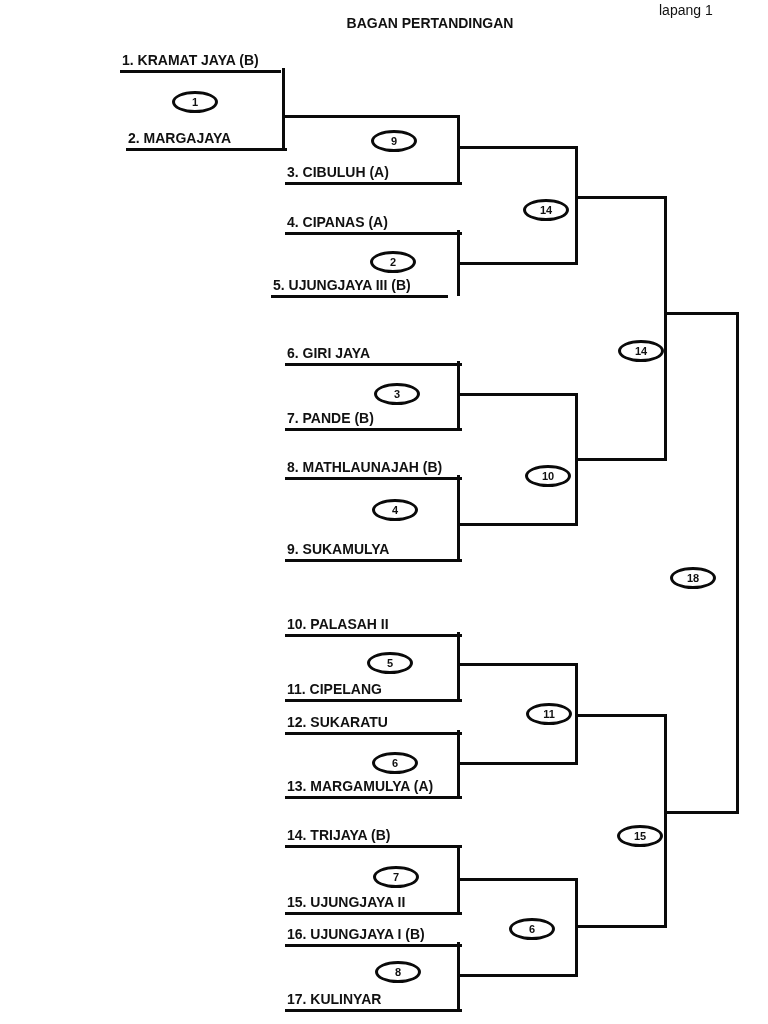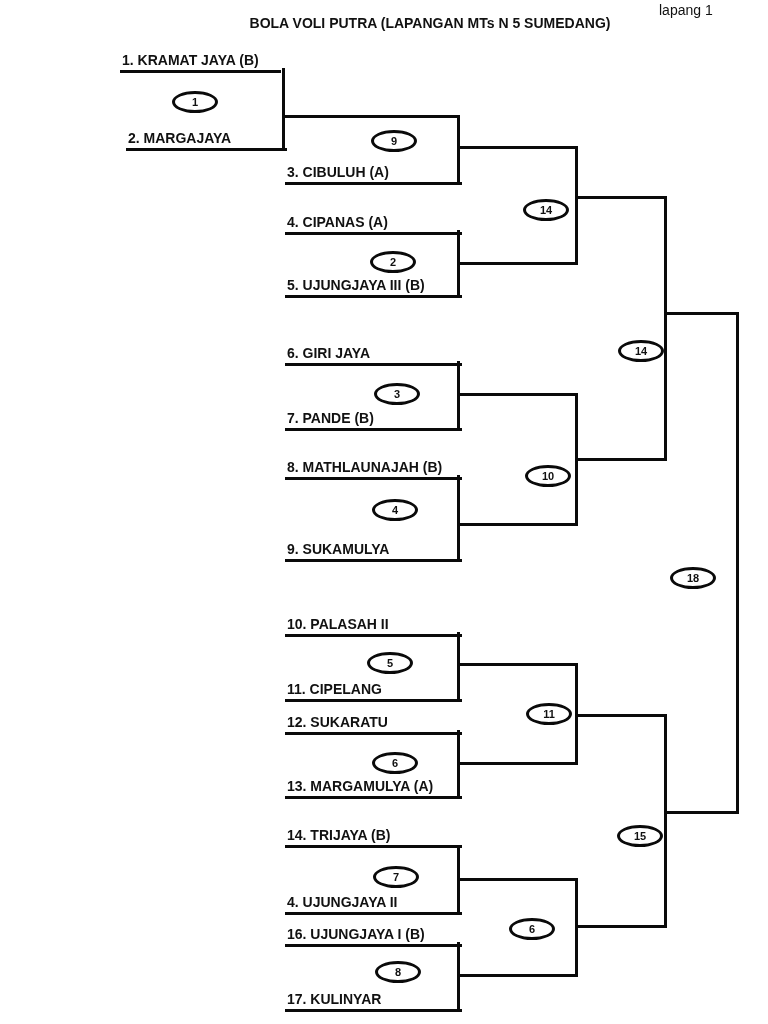--- a/index.html
+++ b/index.html
@@ -32,36 +32,36 @@
     background:var(--bg); z-index:5;
     display:flex; align-items:center; justify-content:center;
     font-size:11px; font-weight:bold;
   }
 </style>
 </head>
 <body>
 
 <div class="corner-label">lapang 1</div>
 <div class="title-block">
-  <div>BOLA VOLI PUTRA (LAPANGAN MTs N 5 SUMEDANG)</div>
+  <div>BAGAN PERTANDINGAN</div>
 </div>
 
 <div class="team" style="left:120px;top:47px;width:159px">
     <span>1. KRAMAT JAYA (B)</span>
   </div>
 <div class="team" style="left:126px;top:125px;width:159px">
     <span>2. MARGAJAYA</span>
   </div>
 <div class="team" style="left:285px;top:159px;width:175px">
     <span>3. CIBULUH (A)</span>
   </div>
 <div class="team" style="left:285px;top:209px;width:175px">
     <span>4. CIPANAS (A)</span>
   </div>
-<div class="team" style="left:285px;top:272px;width:175px">
+<div class="team" style="left:271px;top:272px;width:175px">
     <span>5. UJUNGJAYA III (B)</span>
   </div>
 <div class="team" style="left:285px;top:340px;width:175px">
     <span>6. GIRI JAYA</span>
   </div>
 <div class="team" style="left:285px;top:405px;width:175px">
     <span>7. PANDE (B)</span>
   </div>
 <div class="team" style="left:285px;top:454px;width:175px">
     <span>8. MATHLAUNAJAH (B)</span>
@@ -78,21 +78,21 @@
 <div class="team" style="left:285px;top:709px;width:175px">
     <span>12. SUKARATU</span>
   </div>
 <div class="team" style="left:285px;top:773px;width:175px">
     <span>13. MARGAMULYA (A)</span>
   </div>
 <div class="team" style="left:285px;top:822px;width:175px">
     <span>14. TRIJAYA (B)</span>
   </div>
 <div class="team" style="left:285px;top:889px;width:175px">
-    <span>4. UJUNGJAYA II</span>
+    <span>15. UJUNGJAYA II</span>
   </div>
 <div class="team" style="left:285px;top:921px;width:175px">
     <span>16. UJUNGJAYA I (B)</span>
   </div>
 <div class="team" style="left:285px;top:986px;width:175px">
     <span>17. KULINYAR</span>
   </div>
 
 <div class="vline" style="left:282px;top:68px;height:81px"></div>
 <div class="vline" style="left:457px;top:115px;height:68px"></div>

